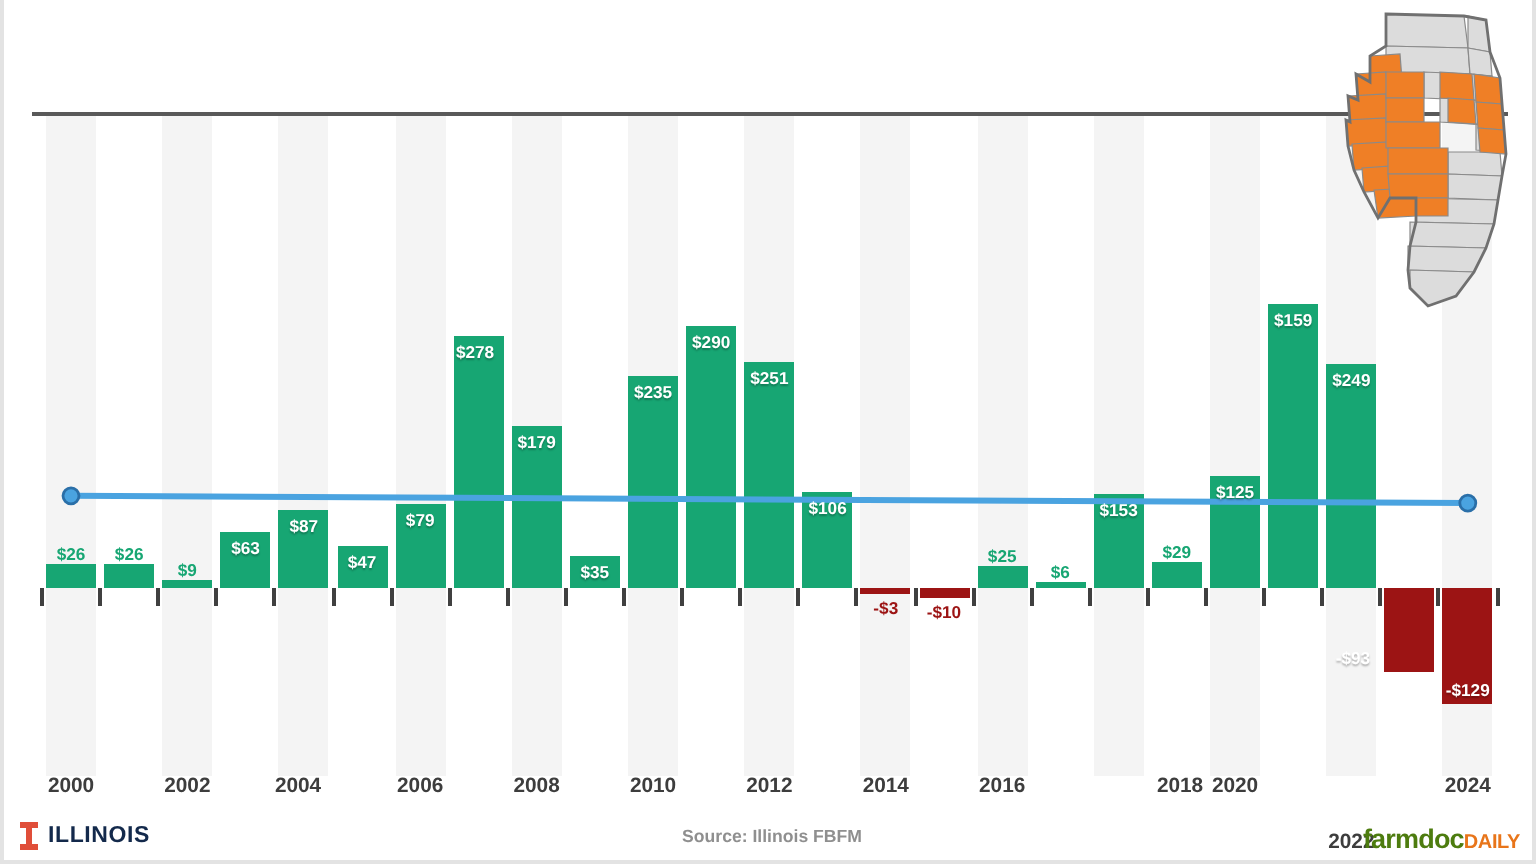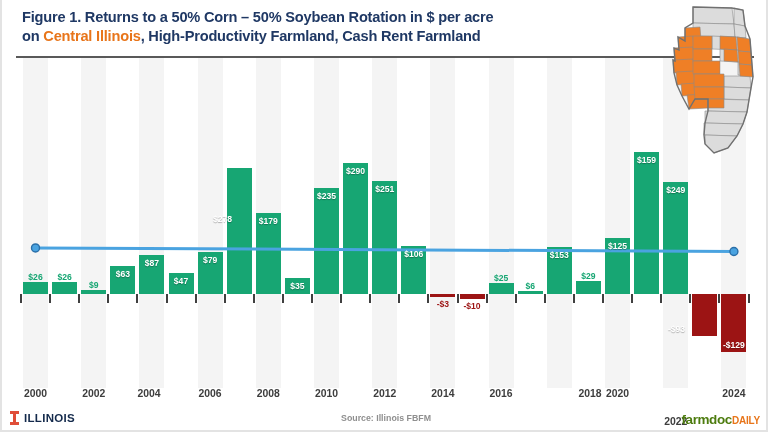--- a/index.html
+++ b/index.html
@@ -201,24 +201,20 @@
     width: 102px;
     height: 152px;
     z-index: 30;
   }
 </style>
 </head>
 <body>
 
 <div id="figure">
 
-  <div id="title-block">
-    <div class="title-line">Figure 1. Returns to a 50% Corn – 50% Soybean Rotation in $ per acre</div>
-    <div class="title-line"><span>on </span><span class="title-accent">Central Illinois</span><span>, High-Productivity Farmland, Cash Rent Farmland</span></div>
-  </div>
 
   <div id="map-inset">
     <svg width="102" height="152" viewBox="0 0 102 152">
       <g fill="#dcdcdc" stroke="#8a8a8a" stroke-width="0.6">
         <path d="M33 3 L72 4 L74 20 L33 19 Z"></path>
         <path d="M74 4 L83 6 L85 22 L74 20 Z"></path>
         <path d="M33 19 L74 20 L75 33 L33 32 Z"></path>
         <path d="M74 20 L85 22 L86 34 L75 33 Z"></path>
         <path d="M52 32 L75 33 L76 46 L52 45 Z"></path>
         <path d="M75 33 L86 34 L88 47 L76 46 Z"></path>
@@ -286,21 +282,21 @@
         <div class="blabel outside-pos" style="left: 73.2px; width: 37px; top: 223.935px;">$9</div>
         <div class="bar pos" title="2003: $63" style="left: 108.3px; width: 25px; height: 28.4571px; top: 209.543px;"></div>
         <div class="blabel inside" style="left: 102.3px; width: 37px; top: 212.543px;">$63</div>
         <div class="bar pos" title="2004: $87" style="left: 137.4px; width: 25px; height: 39.2979px; top: 198.702px;"></div>
         <div class="blabel inside" style="left: 131.4px; width: 37px; top: 201.702px;">$87</div>
         <div class="bar pos" title="2005: $47" style="left: 166.5px; width: 25px; height: 21.2299px; top: 216.77px;"></div>
         <div class="blabel inside" style="left: 160.5px; width: 37px; top: 219.77px;">$47</div>
         <div class="bar pos" title="2006: $94" style="left: 195.6px; width: 25px; height: 42.4598px; top: 195.54px;"></div>
         <div class="blabel inside" style="left: 189.6px; width: 37px; top: 198.54px;">$79</div>
         <div class="bar pos" title="2007: $278" style="left: 224.7px; width: 25px; height: 125.573px; top: 112.427px;"></div>
-        <div class="blabel inside" style="left: 202px; width: 37px; top: 115.427px; margin-top: 43px;">$278</div>
+        <div class="blabel inside" style="left: 217px; width: 37px; top: 115.427px;">$278</div>
         <div class="bar pos" title="2008: $179" style="left: 253.8px; width: 25px; height: 80.8543px; top: 157.146px;"></div>
         <div class="blabel inside" style="left: 247.8px; width: 37px; top: 160.146px;">$179</div>
         <div class="bar pos" title="2009: $35" style="left: 282.9px; width: 25px; height: 15.8095px; top: 222.19px;"></div>
         <div class="blabel inside" style="left: 276.9px; width: 37px; top: 225.19px;">$35</div>
         <div class="bar pos" title="2010: $235" style="left: 312px; width: 25px; height: 106.15px; top: 131.851px;"></div>
         <div class="blabel inside" style="left: 306px; width: 37px; top: 134.851px;">$235</div>
         <div class="bar pos" title="2011: $290" style="left: 341.1px; width: 25px; height: 130.993px; top: 107.007px;"></div>
         <div class="blabel inside" style="left: 335.1px; width: 37px; top: 110.007px;">$290</div>
         <div class="bar pos" title="2012: $251" style="left: 370.2px; width: 25px; height: 113.377px; top: 124.623px;"></div>
         <div class="blabel inside" style="left: 364.2px; width: 37px; top: 127.623px;">$251</div>

